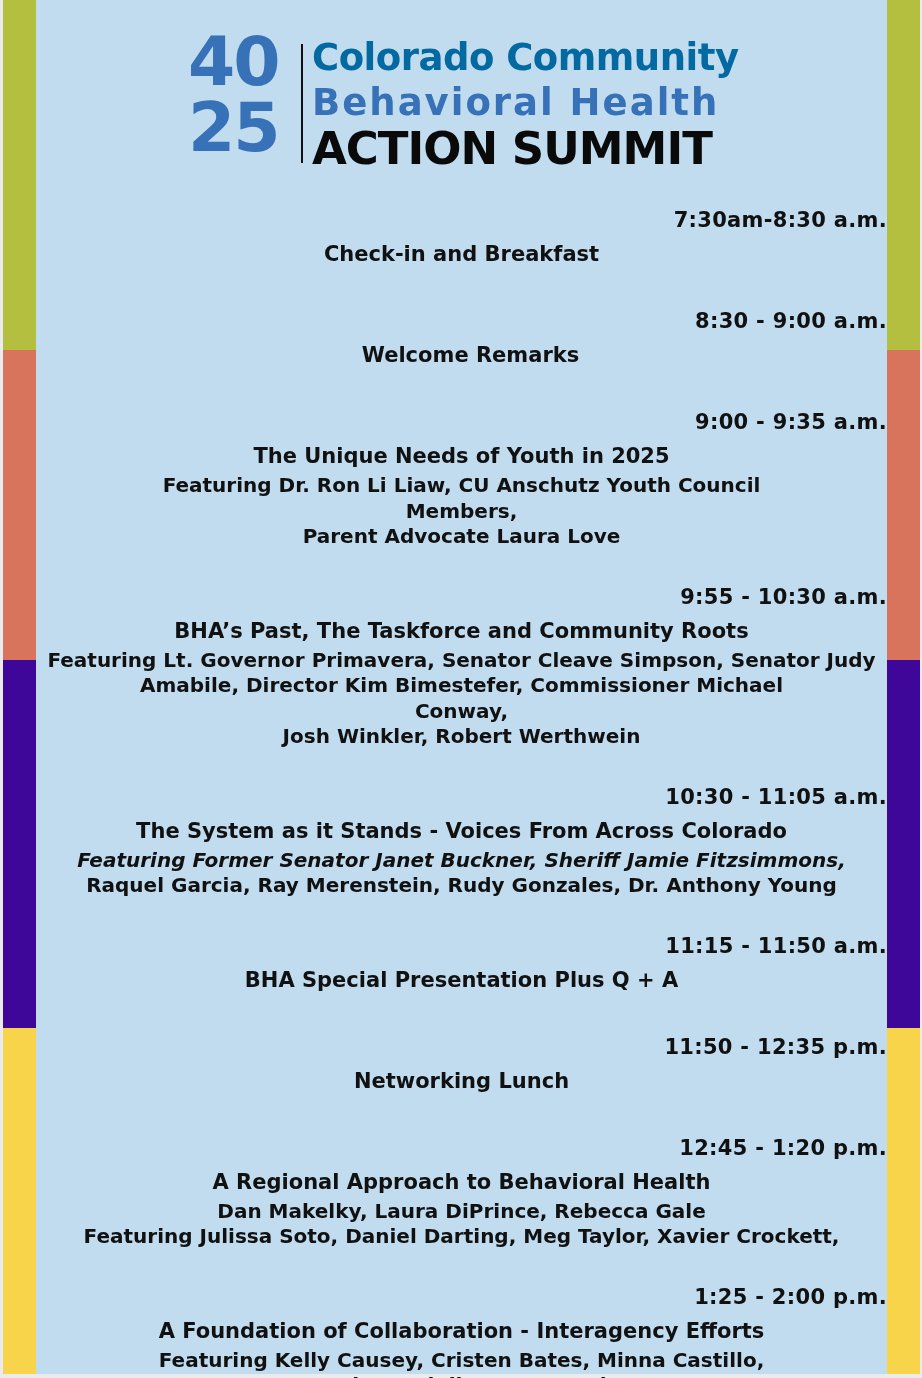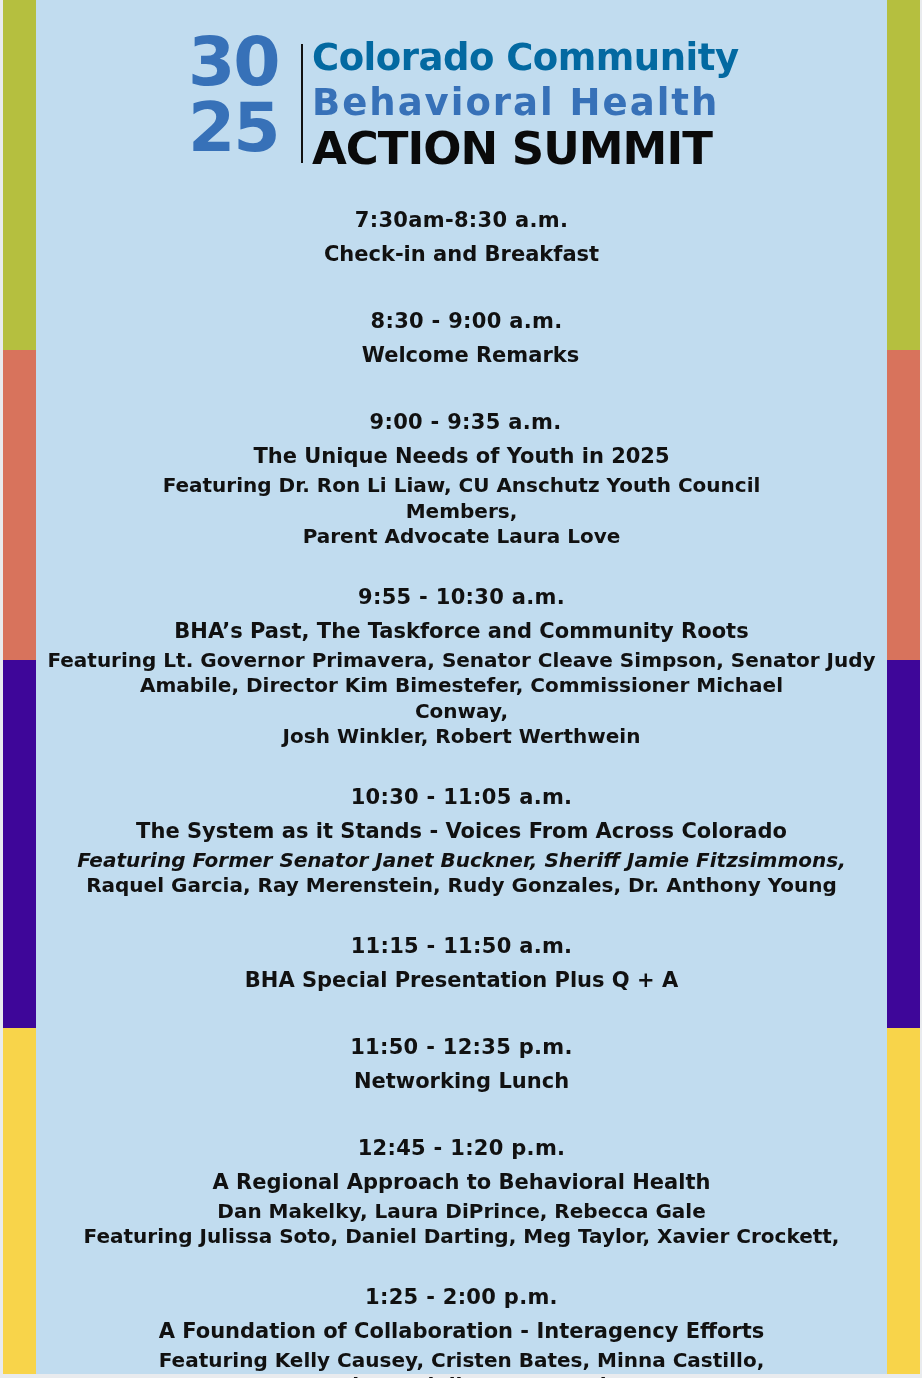--- a/index.html
+++ b/index.html
@@ -72,20 +72,21 @@
       text-align: center;
       font-family: "DejaVu Sans", sans-serif;
       color: #111;
     }
     .session { margin: 0; }
     .time {
       font-size: 21px;
       font-weight: bold;
       line-height: 34px;
       letter-spacing: 0.3px;
+      text-align: right;
     }
     .title {
       font-size: 21px;
       font-weight: bold;
       line-height: 34px;
     }
     .featuring {
       font-size: 20px;
       font-weight: bold;
       line-height: 25.5px;
@@ -107,21 +108,21 @@
 
   <div class="strip right" style="top:0;height:1374px;">
     <div class="seg" style="top:0;height:350px;background:#b5bf3f;"></div>
     <div class="seg" style="top:350px;height:310px;background:#d8735c;"></div>
     <div class="seg" style="top:660px;height:368px;background:#3e0699;"></div>
     <div class="seg" style="top:1028px;height:346px;background:#f8d44a;"></div>
   </div>
 
   <div class="logo">
     <div class="logo-year">
-      <div>30</div>
+      <div>40</div>
       <div>25</div>
     </div>
     <div class="logo-divider"></div>
     <div class="logo-line l1">Colorado Community</div>
     <div class="logo-line l2">Behavioral Health</div>
     <div class="logo-line l3">ACTION SUMMIT</div>
   </div>
 
   <div class="schedule">
 

